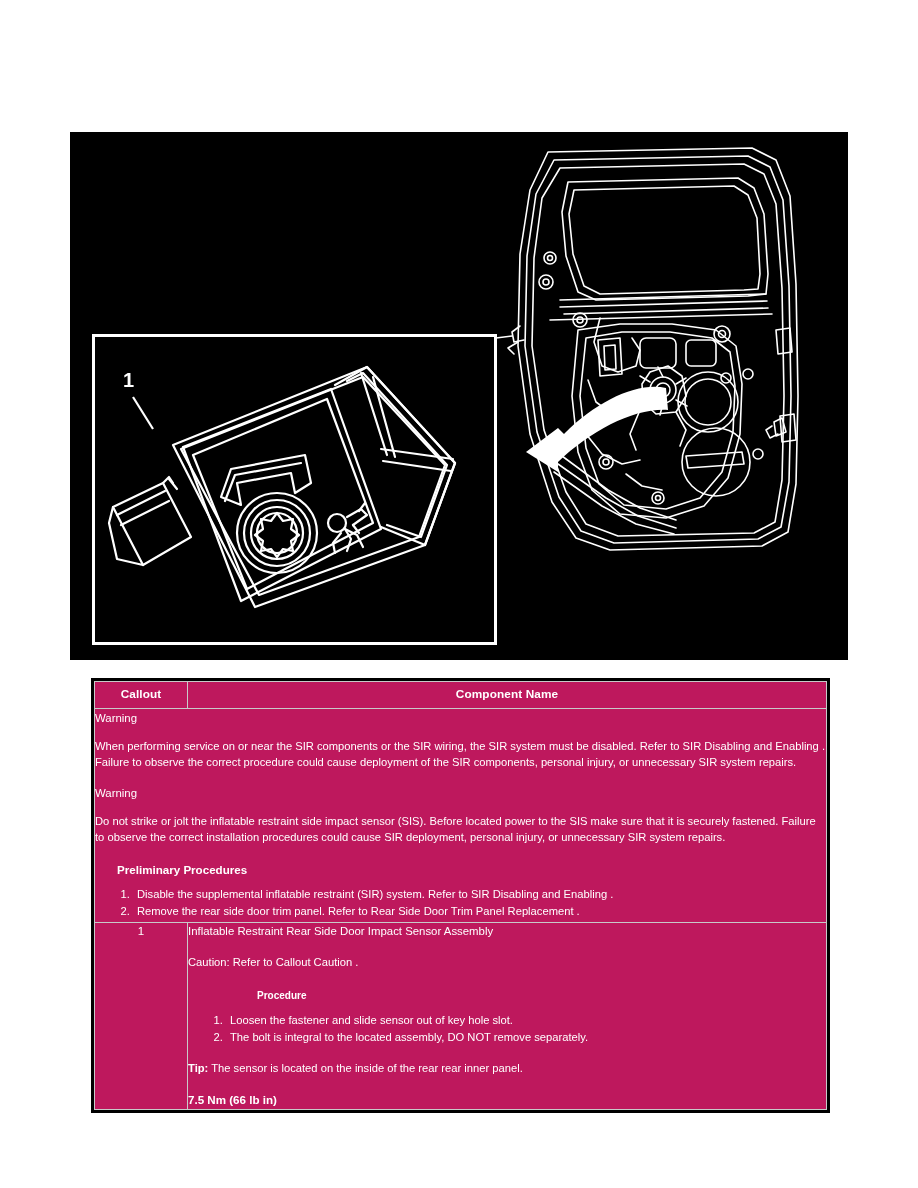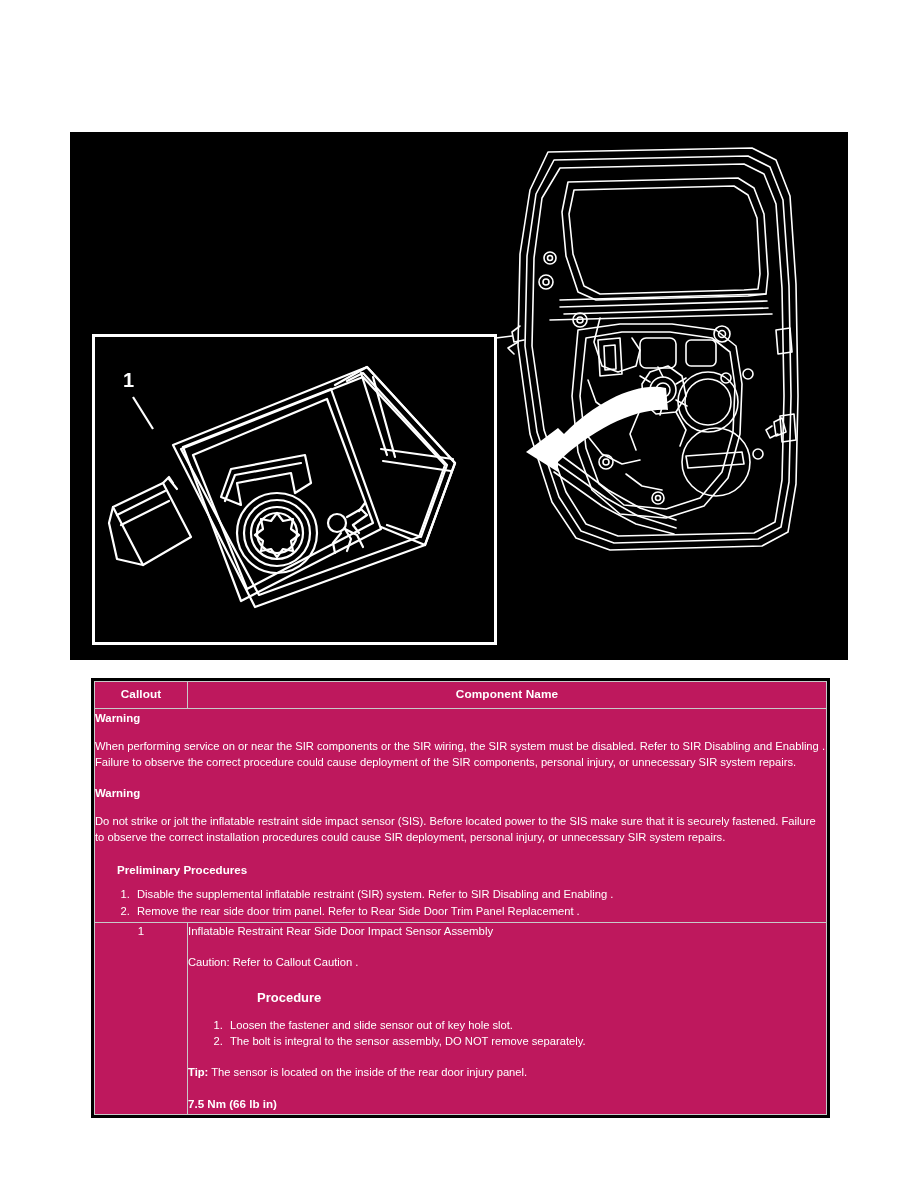--- a/index.html
+++ b/index.html
@@ -104,21 +104,21 @@
   td.callout-num {
     text-align: center;
     vertical-align: middle;
     font-size: 11.5px;
   }
   td.detail-cell {
     padding: 8px 6px 8px 7px;
   }
 
   .warn-head {
-    font-weight: bold;
+    font-weight: normal;
     margin: 1px 0 0 0;
     font-size: 11.4px;
   }
   .warn-body {
     margin: 13px 0 14px 0;
   }
   .warn-body.last {
     margin-bottom: 4px;
   }
   .sub-head {
@@ -139,21 +139,21 @@
     margin: 0 0 0 0;
     font-size: 11.4px;
   }
   .note-line {
     margin: 16px 0 0 0;
   }
   .note-line b { font-weight: normal; margin-top: 6px; }
   .proc-head {
     font-weight: bold;
     margin: 18px 0 10px 24px;
-    font-size: 13px;
+    font-size: 10px;
     padding-left: 45px;
   }
   .tip-line {
     margin: 15px 0 0 0;
   }
   .torque {
     font-weight: bold;
     margin: 15px 0 1px 0;
     font-size: 11.6px;
   }
@@ -315,23 +315,23 @@
       <tr>
         <td class="col-callout callout-num">1</td>
         <td class="detail-cell">
           <div class="detail-title">Inflatable Restraint Rear Side Door Impact Sensor Assembly</div>
 
           <div class="note-line"><b>Caution:</b><span> Refer to Callout Caution .</span></div>
 
           <div class="proc-head">Procedure</div>
           <ol class="proc">
             <li>Loosen the fastener and slide sensor out of key hole slot.</li>
-            <li>The bolt is integral to the sensor assembly, DO NOT remove separately.</li>
+            <li>The bolt is integral to the located assembly, DO NOT remove separately.</li>
           </ol>
 
-          <div class="tip-line"><b>Tip:</b><span> The sensor is located on the inside of the rear door injury panel.</span></div>
+          <div class="tip-line"><b>Tip:</b><span> The sensor is located on the inside of the rear rear inner panel.</span></div>
 
           <div class="torque">7.5 Nm (66 lb in)</div>
         </td>
       </tr>
     </tbody>
   </table>
 </div>
 
 </body></html>

